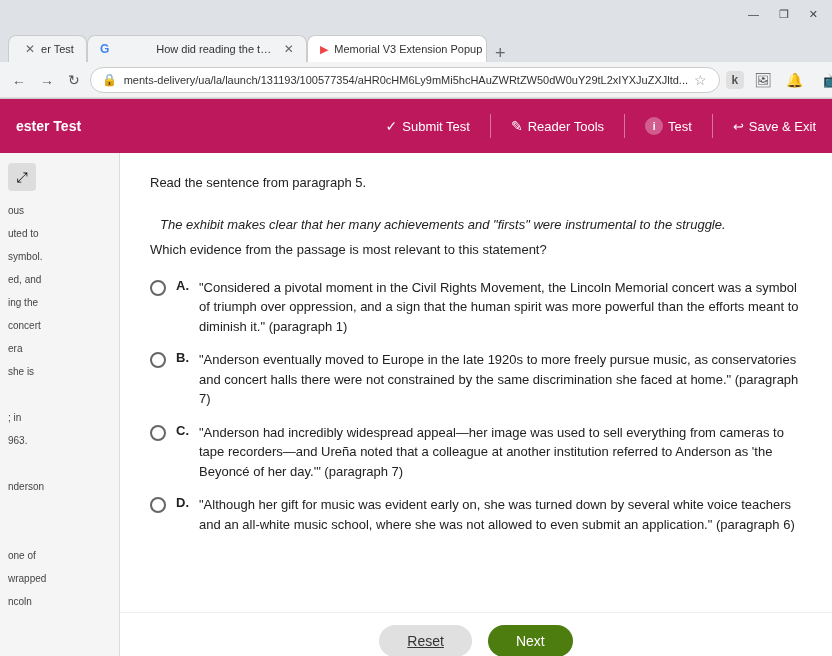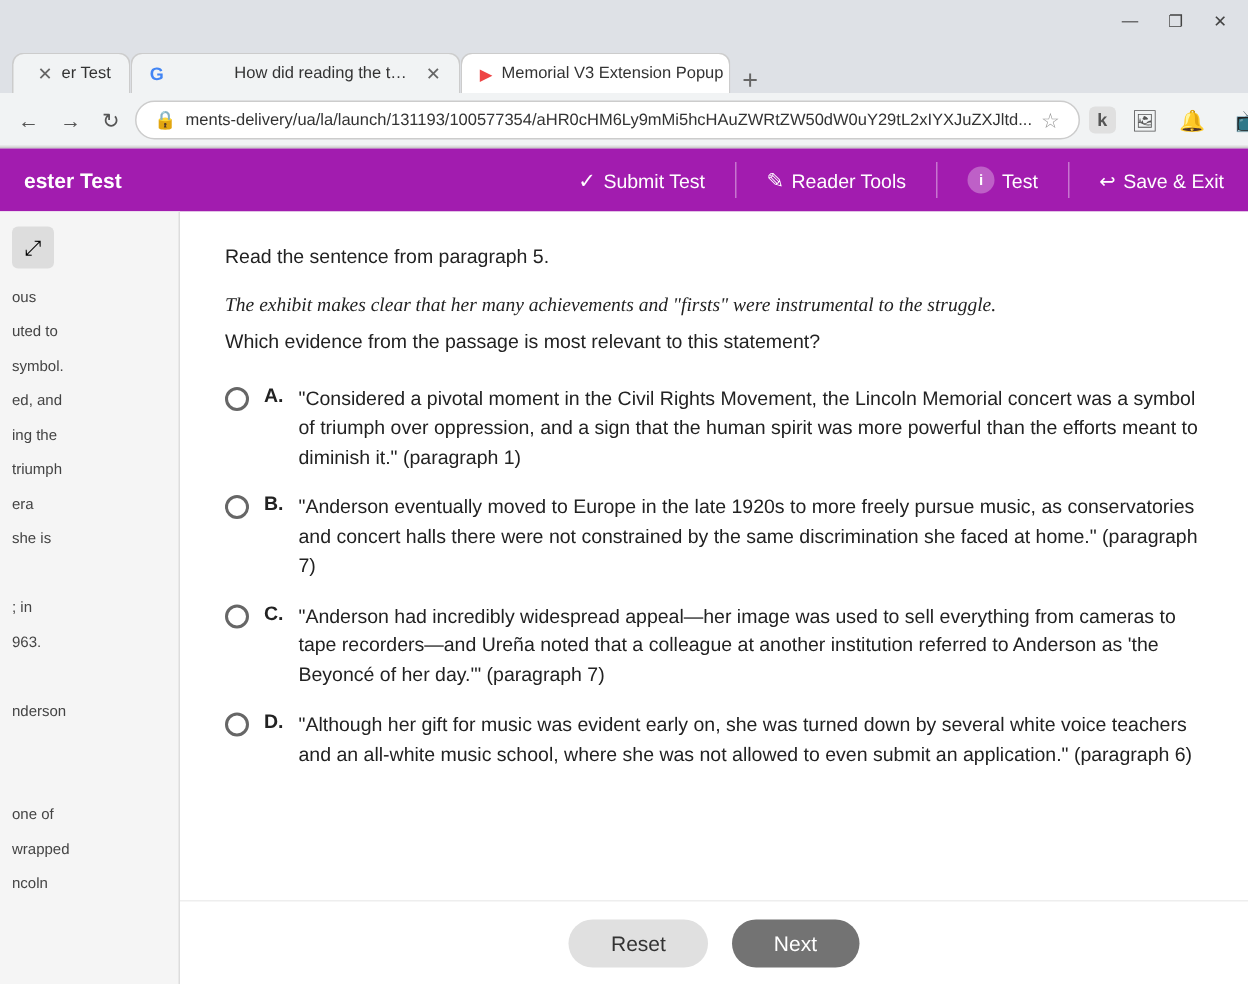--- a/index.html
+++ b/index.html
@@ -108,26 +108,26 @@
       background: none;
       border: none;
       cursor: pointer;
       color: #555;
       font-size: 14px;
       padding: 4px;
     }
 
     
     .test-header {
-      background: #a21caf;
+      background: #be185d;
       display: flex;
       align-items: center;
       justify-content: space-between;
       padding: 0 16px;
-      height: 42px;
+      height: 54px;
       color: white;
     }
     .test-header-actions {
       display: flex;
       align-items: center;
       gap: 20px;
     }
     .header-btn {
       display: flex;
       align-items: center;
@@ -214,30 +214,30 @@
     
     .question-area {
       flex: 1;
       padding: 20px 30px;
       overflow-y: auto;
       position: relative;
     }
     .question-prompt {
       font-size: 13px;
       color: #222;
-      margin-bottom: 12px;
+      margin-bottom: 22px;
       line-height: 1.5;
     }
     .question-text {
       font-size: 13px;
       color: #222;
       margin-bottom: 6px;
       line-height: 1.5;
       font-style: italic;
-      font-family: Liberation Serif, serif;
+      margin-left: 10px;
     }
     .question-direction {
       font-size: 13px;
       color: #222;
       margin-bottom: 18px;
       line-height: 1.5;
     }
     .question-direction strong {
       font-weight: normal;
     }
@@ -295,23 +295,24 @@
       padding: 8px 28px;
       border-radius: 20px;
       border: none;
       cursor: pointer;
       font-size: 14px;
       font-weight: 500;
     }
     .reset-btn {
       background: #e0e0e0;
       color: #333;
+      text-decoration: underline;
     }
     .next-btn {
-      background: #737373;
+      background: #4d7c0f;
       color: white;
     }
   </style>
 </head>
 <body>
 
 <div class="browser-chrome">
 
   <div class="title-bar">
     <div class="title-bar-controls">
@@ -387,21 +388,21 @@
   <div class="sidebar">
     <div class="sidebar-expand-btn">
       <span>⤢</span>
     </div>
     <div class="sidebar-text">
       <p>ous</p>
       <p>uted to</p>
       <p>symbol.</p>
       <p>ed, and</p>
       <p>ing the</p>
-      <p>triumph</p>
+      <p>concert</p>
       <p>era</p>
       <p>she is</p>
       <p>&nbsp;</p>
       <p>; in</p>
       <p>963.</p>
       <p>&nbsp;</p>
       <p>nderson</p>
       <p>&nbsp;</p>
       <p>&nbsp;</p>
       <p>one of</p>

